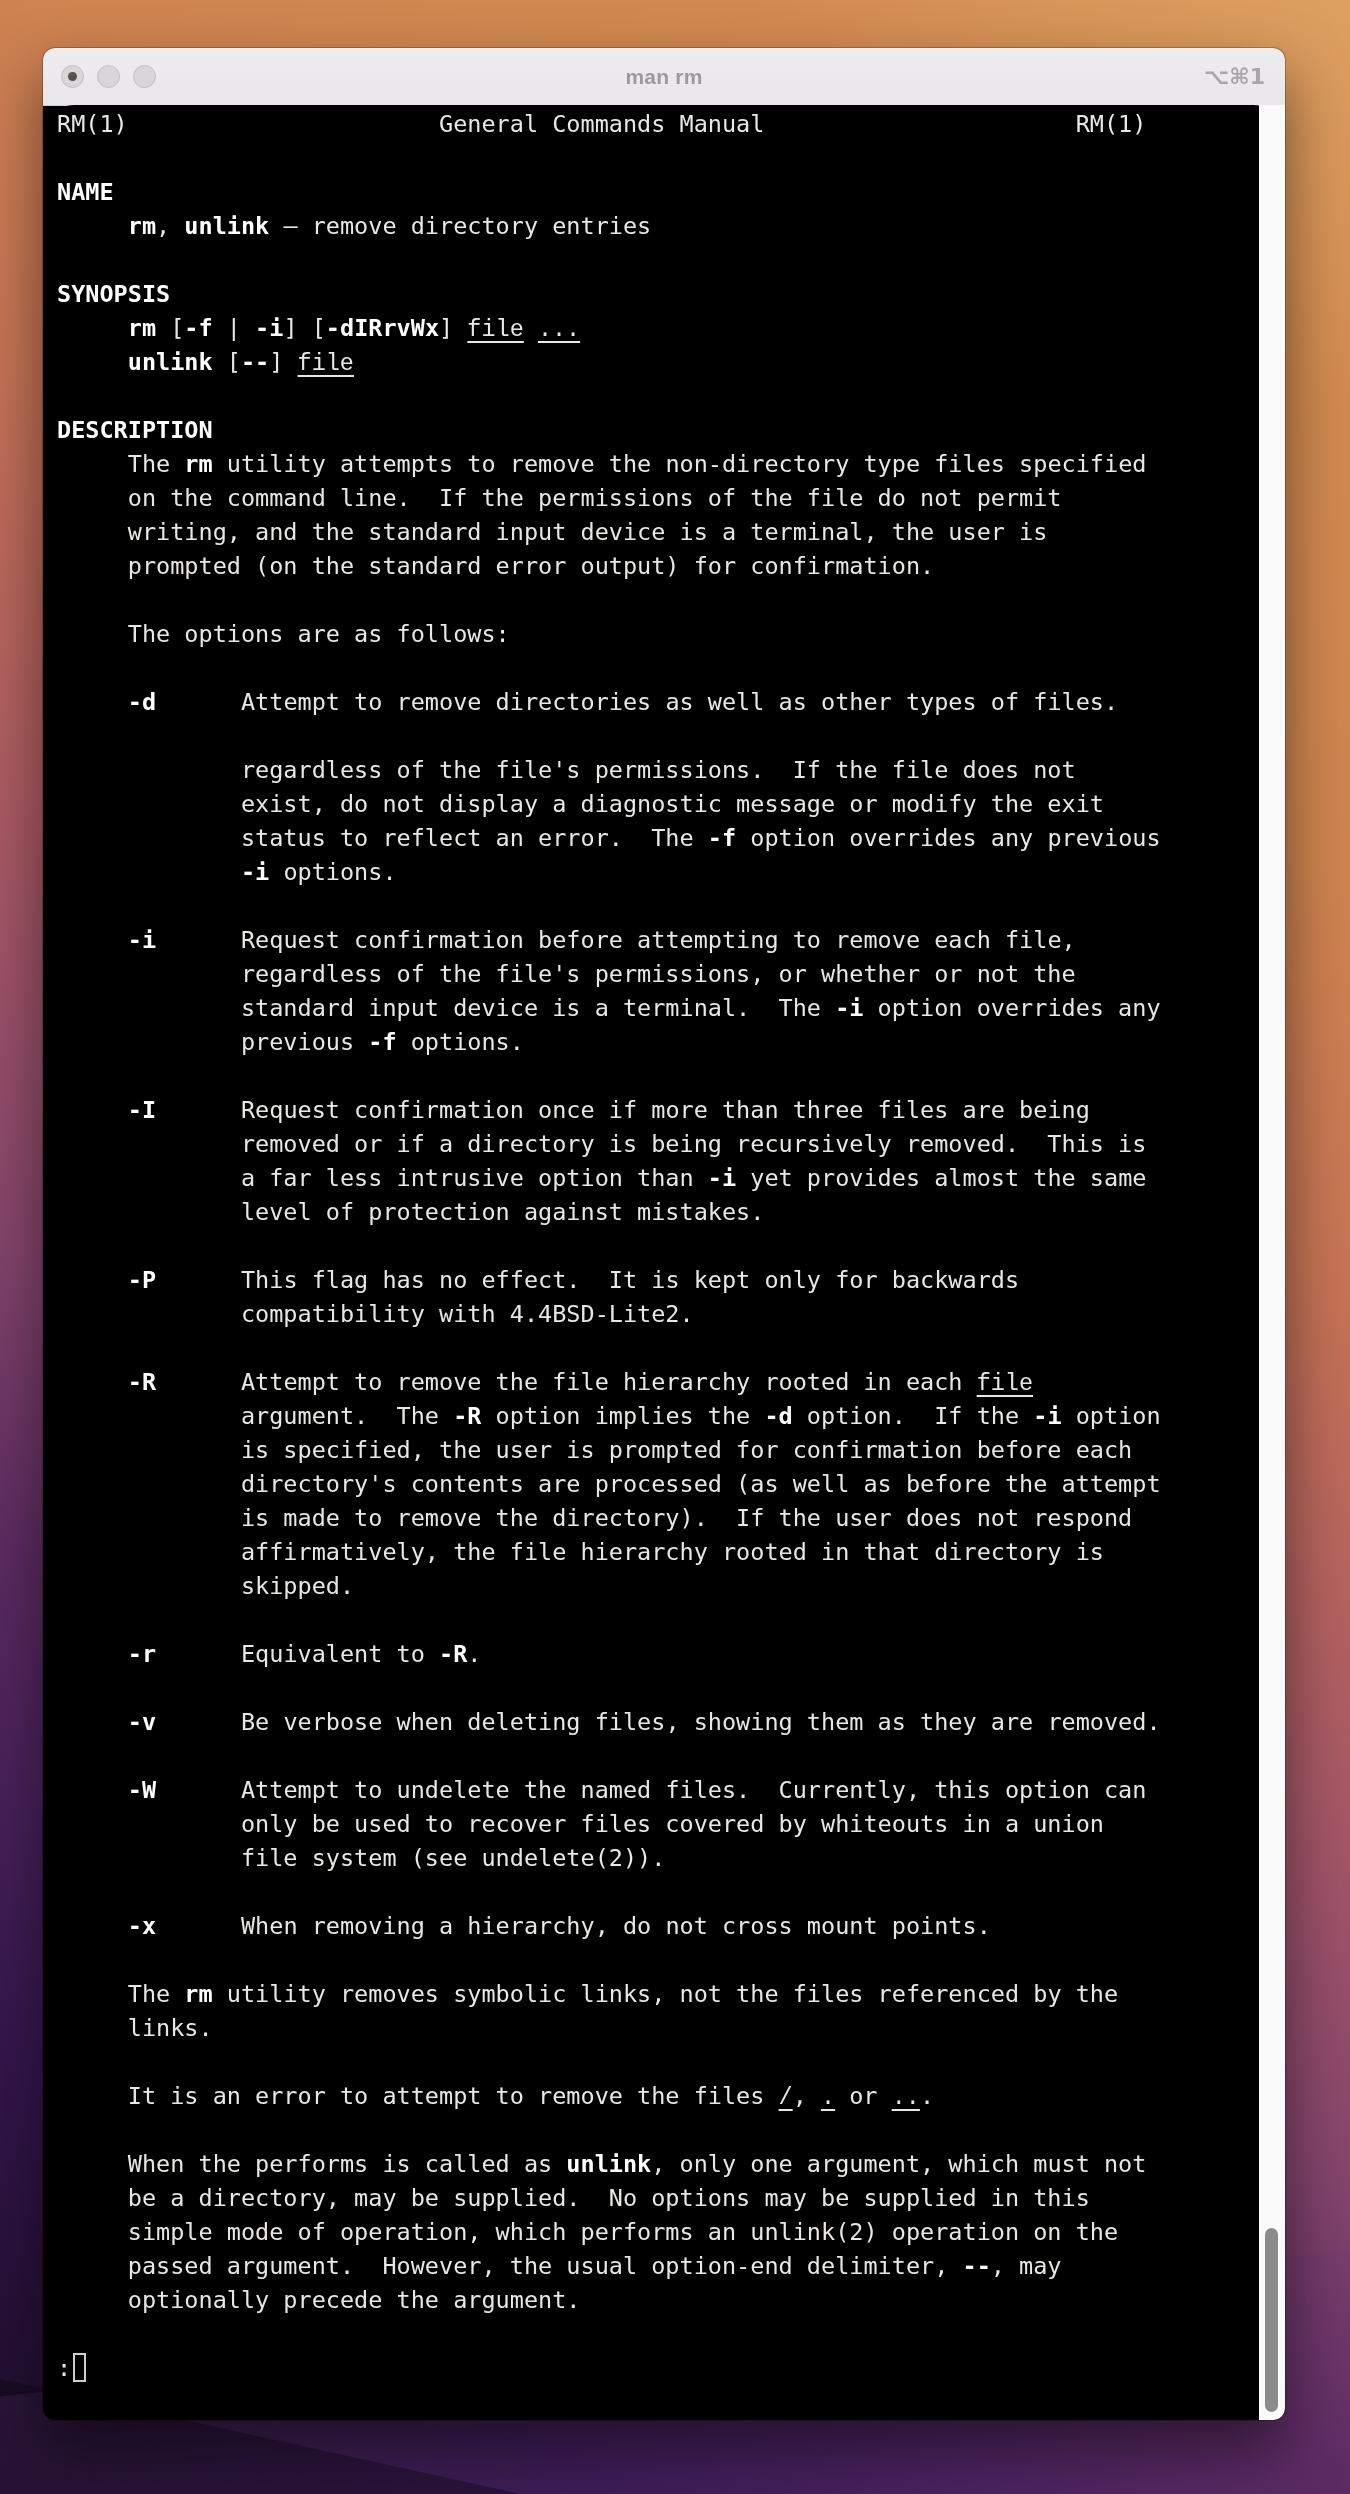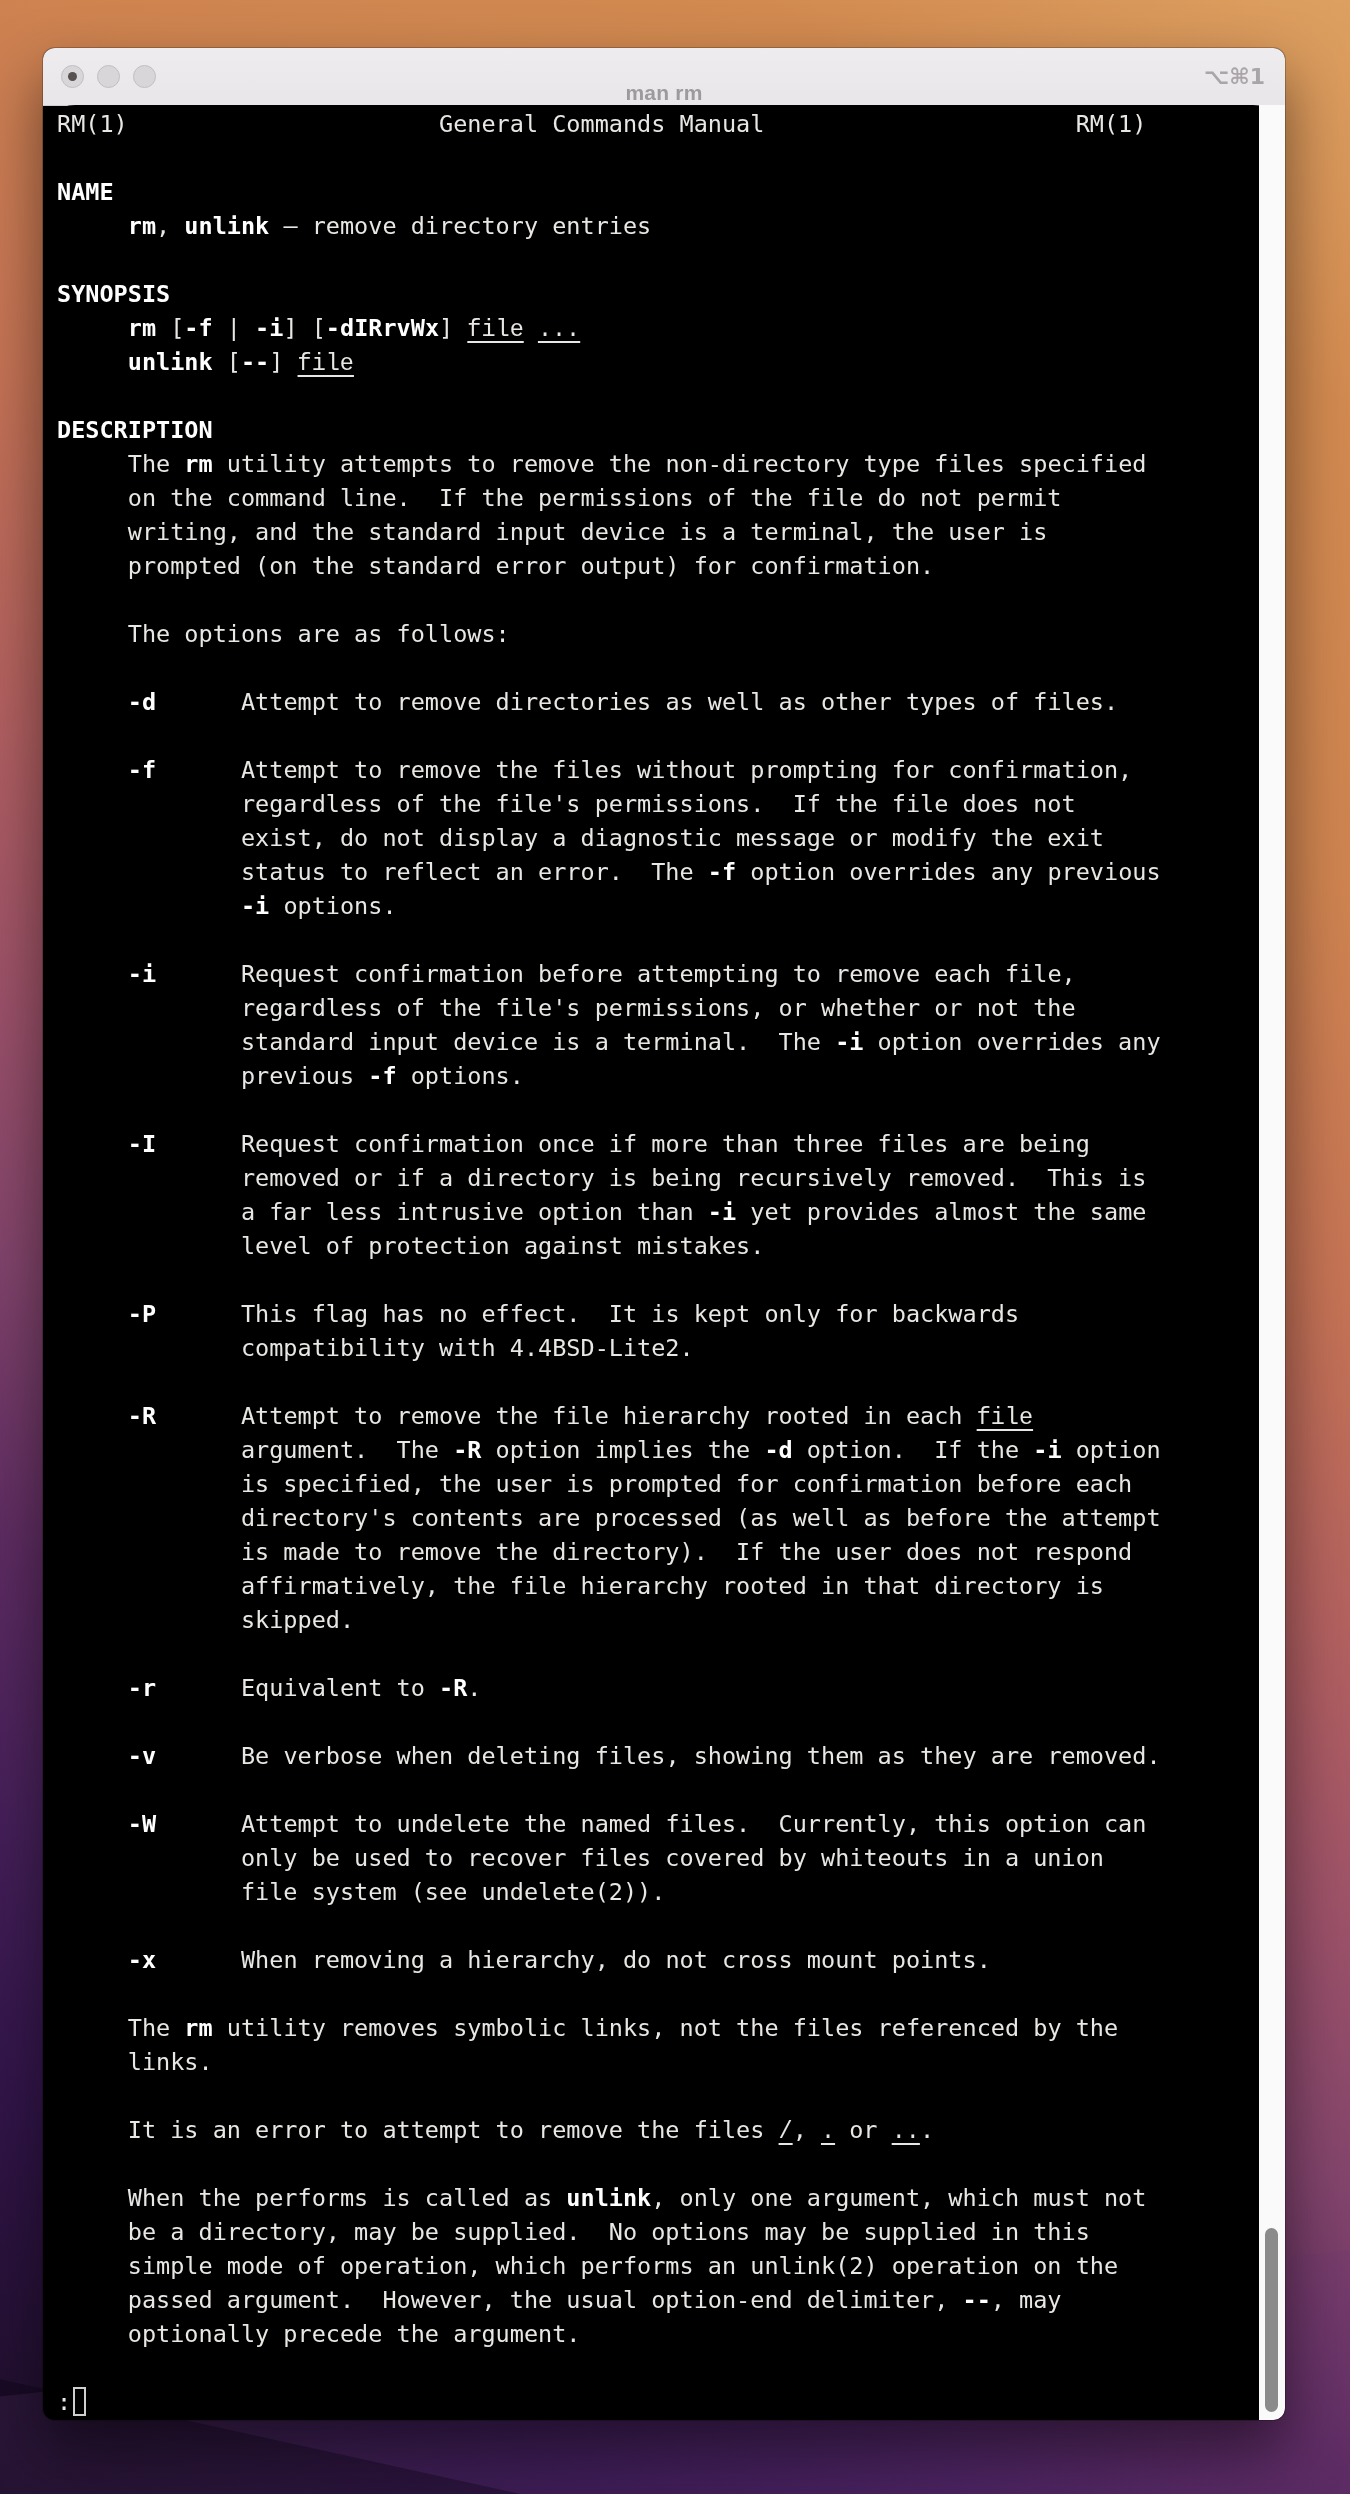--- a/index.html
+++ b/index.html
@@ -26,21 +26,21 @@
   .window{
     position:absolute;left:43px;top:48px;width:1242px;height:2372px;
     border-radius:12px;overflow:hidden;
     box-shadow:0 28px 60px rgba(0,0,0,0.50),0 0 0 1px rgba(0,0,0,0.22);
     background:#000;
   }
   .titlebar{
     position:absolute;left:0;top:0;right:0;height:57px;
     background:linear-gradient(#efecef,#e9e6e9);
     border-bottom:1px solid #d2cfd3;
-    display:flex;align-items:flex-end;justify-content:center;
+    display:flex;align-items:center;justify-content:center;
   }
   .traffic-lights{position:absolute;left:18px;top:0;height:57px;display:flex;align-items:center;gap:13px;}
   .tl{width:23px;height:23px;border-radius:50%;background:#d9d6d9;border:1px solid #c2bec2;
       box-sizing:border-box;display:flex;align-items:center;justify-content:center;padding:0;}
   .tl .dot{width:9px;height:9px;border-radius:50%;background:#56514e;}
   .window-title{font-size:21px;font-weight:bold;color:#9d9a9d;letter-spacing:0.2px;}
   .window-shortcut{
     position:absolute;right:20px;top:0;height:57px;display:flex;align-items:center;
     font-family:"DejaVu Sans",sans-serif;font-size:22px;font-weight:bold;color:#a9a5a9;
   }
@@ -103,21 +103,20 @@
         <div class="line"><span class="b">DESCRIPTION</span></div>
         <div class="line"><span class="">     The </span><span class="b">rm</span><span class=""> utility attempts to remove the non-directory type files specified</span></div>
         <div class="line"><span class="">     on the command line.  If the permissions of the file do not permit</span></div>
         <div class="line"><span class="">     writing, and the standard input device is a terminal, the user is</span></div>
         <div class="line"><span class="">     prompted (on the standard error output) for confirmation.</span></div>
         <div class="line"></div>
         <div class="line"><span class="">     The options are as follows:</span></div>
         <div class="line"></div>
         <div class="line"><span class="">     </span><span class="b">-d</span><span class="">      Attempt to remove directories as well as other types of files.</span></div>
         <div class="line"></div>
-        <div class="line"><span class="">     </span><span class="b">-f</span><span class="">      Attempt to remove the files without prompting for confirmation,</span></div>
         <div class="line"><span class="">             regardless of the file's permissions.  If the file does not</span></div>
         <div class="line"><span class="">             exist, do not display a diagnostic message or modify the exit</span></div>
         <div class="line"><span class="">             status to reflect an error.  The </span><span class="b">-f</span><span class=""> option overrides any previous</span></div>
         <div class="line"><span class="">             </span><span class="b">-i</span><span class=""> options.</span></div>
         <div class="line"></div>
         <div class="line"><span class="">     </span><span class="b">-i</span><span class="">      Request confirmation before attempting to remove each file,</span></div>
         <div class="line"><span class="">             regardless of the file's permissions, or whether or not the</span></div>
         <div class="line"><span class="">             standard input device is a terminal.  The </span><span class="b">-i</span><span class=""> option overrides any</span></div>
         <div class="line"><span class="">             previous </span><span class="b">-f</span><span class=""> options.</span></div>
         <div class="line"></div>

